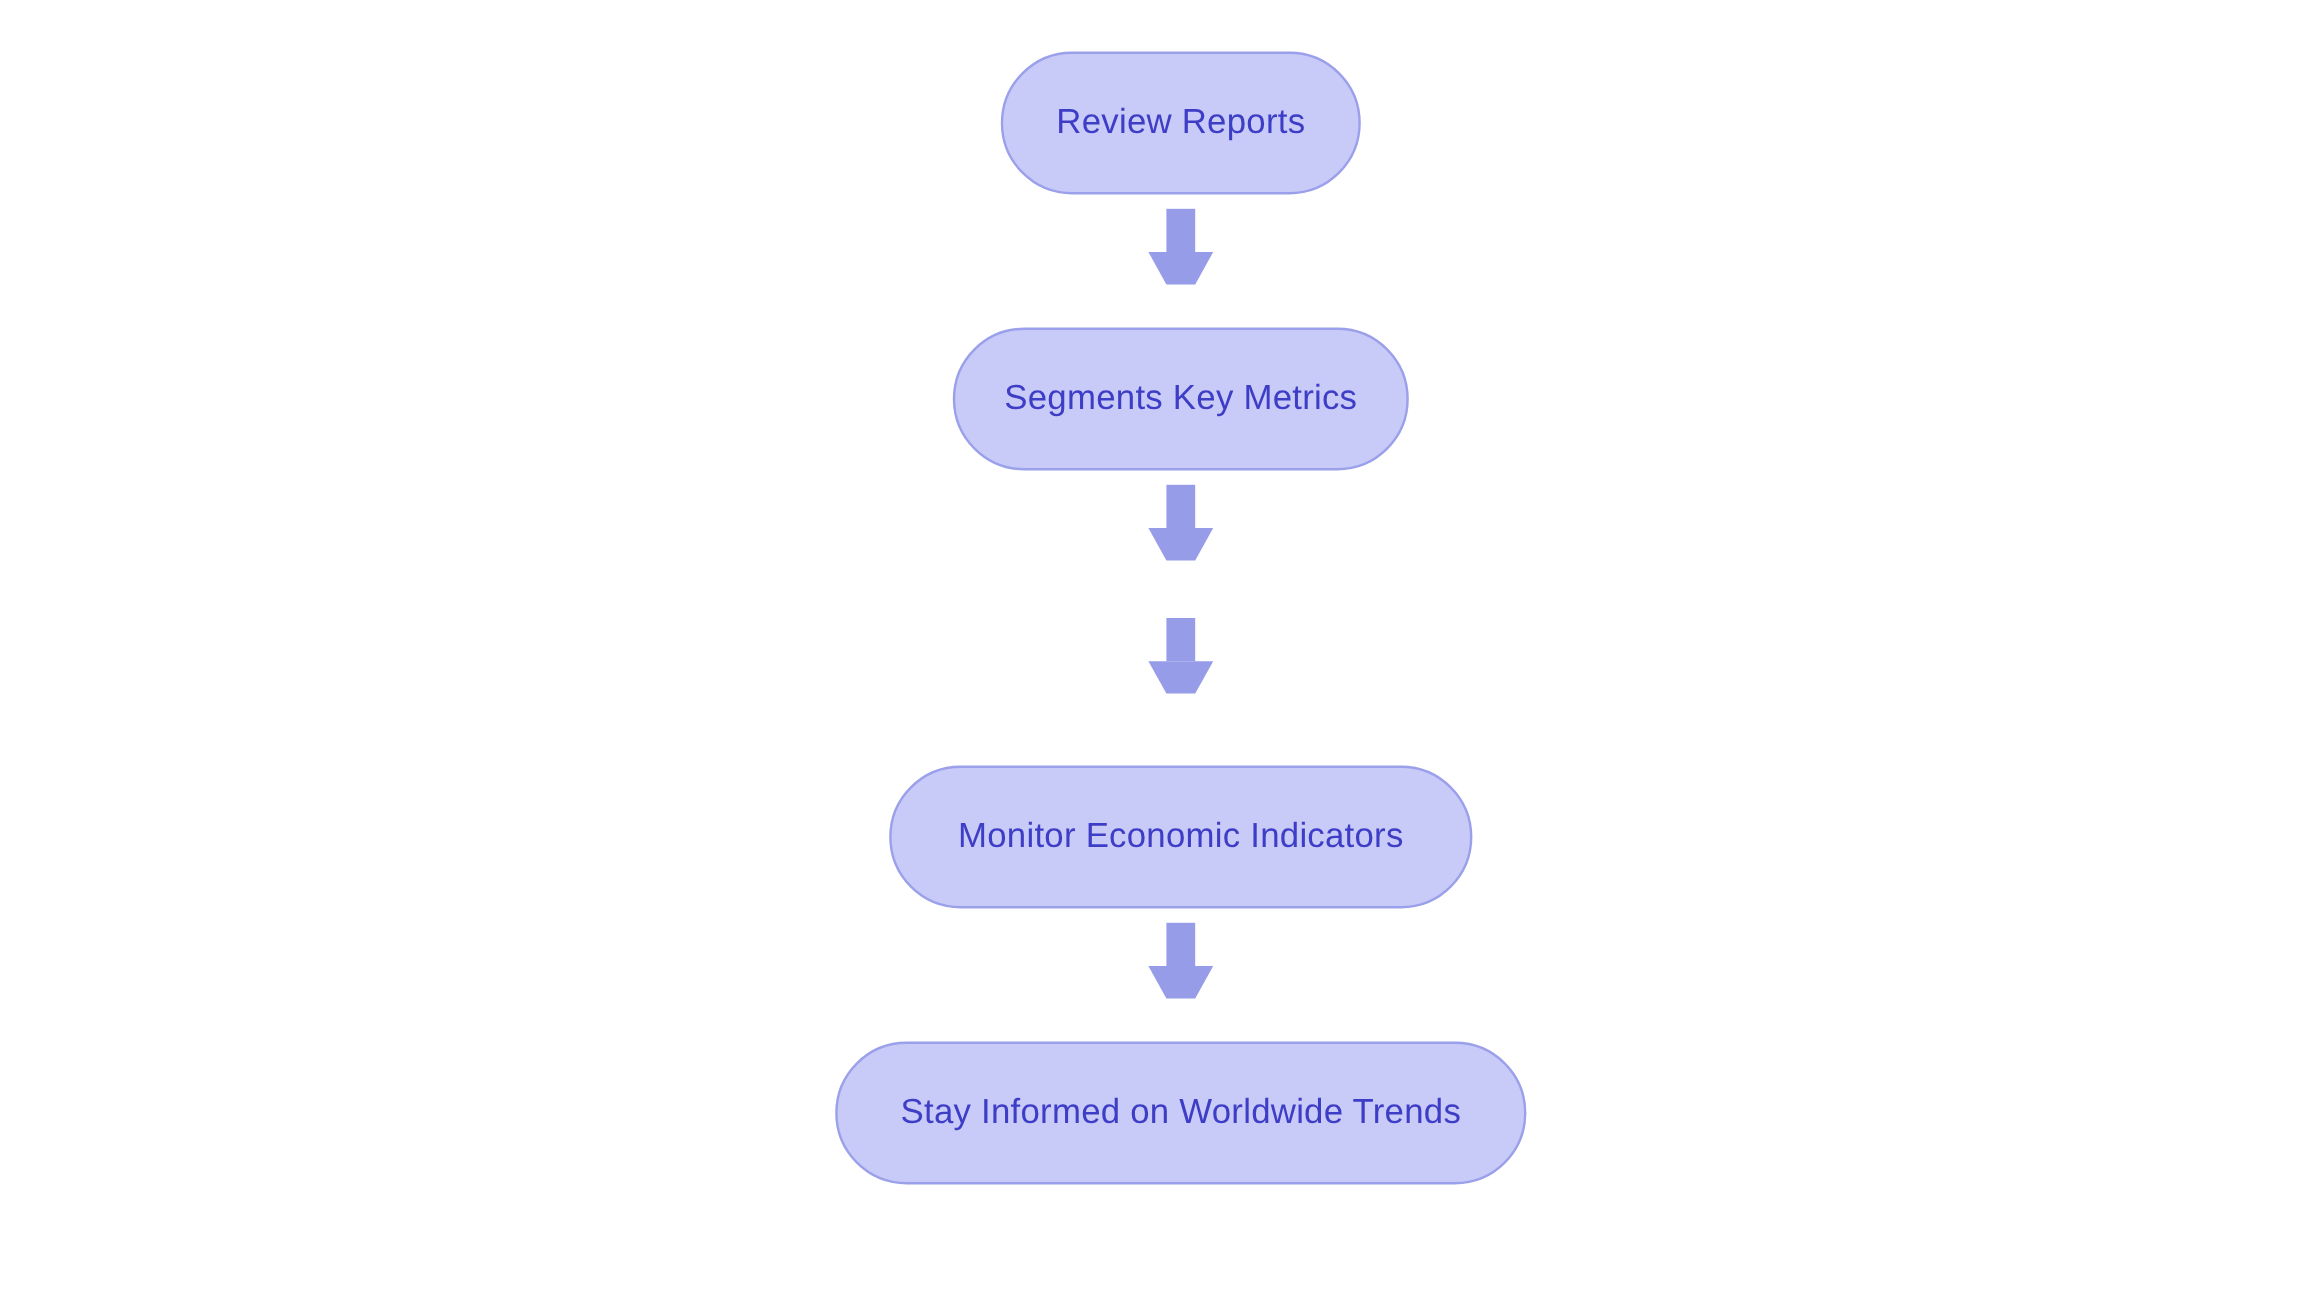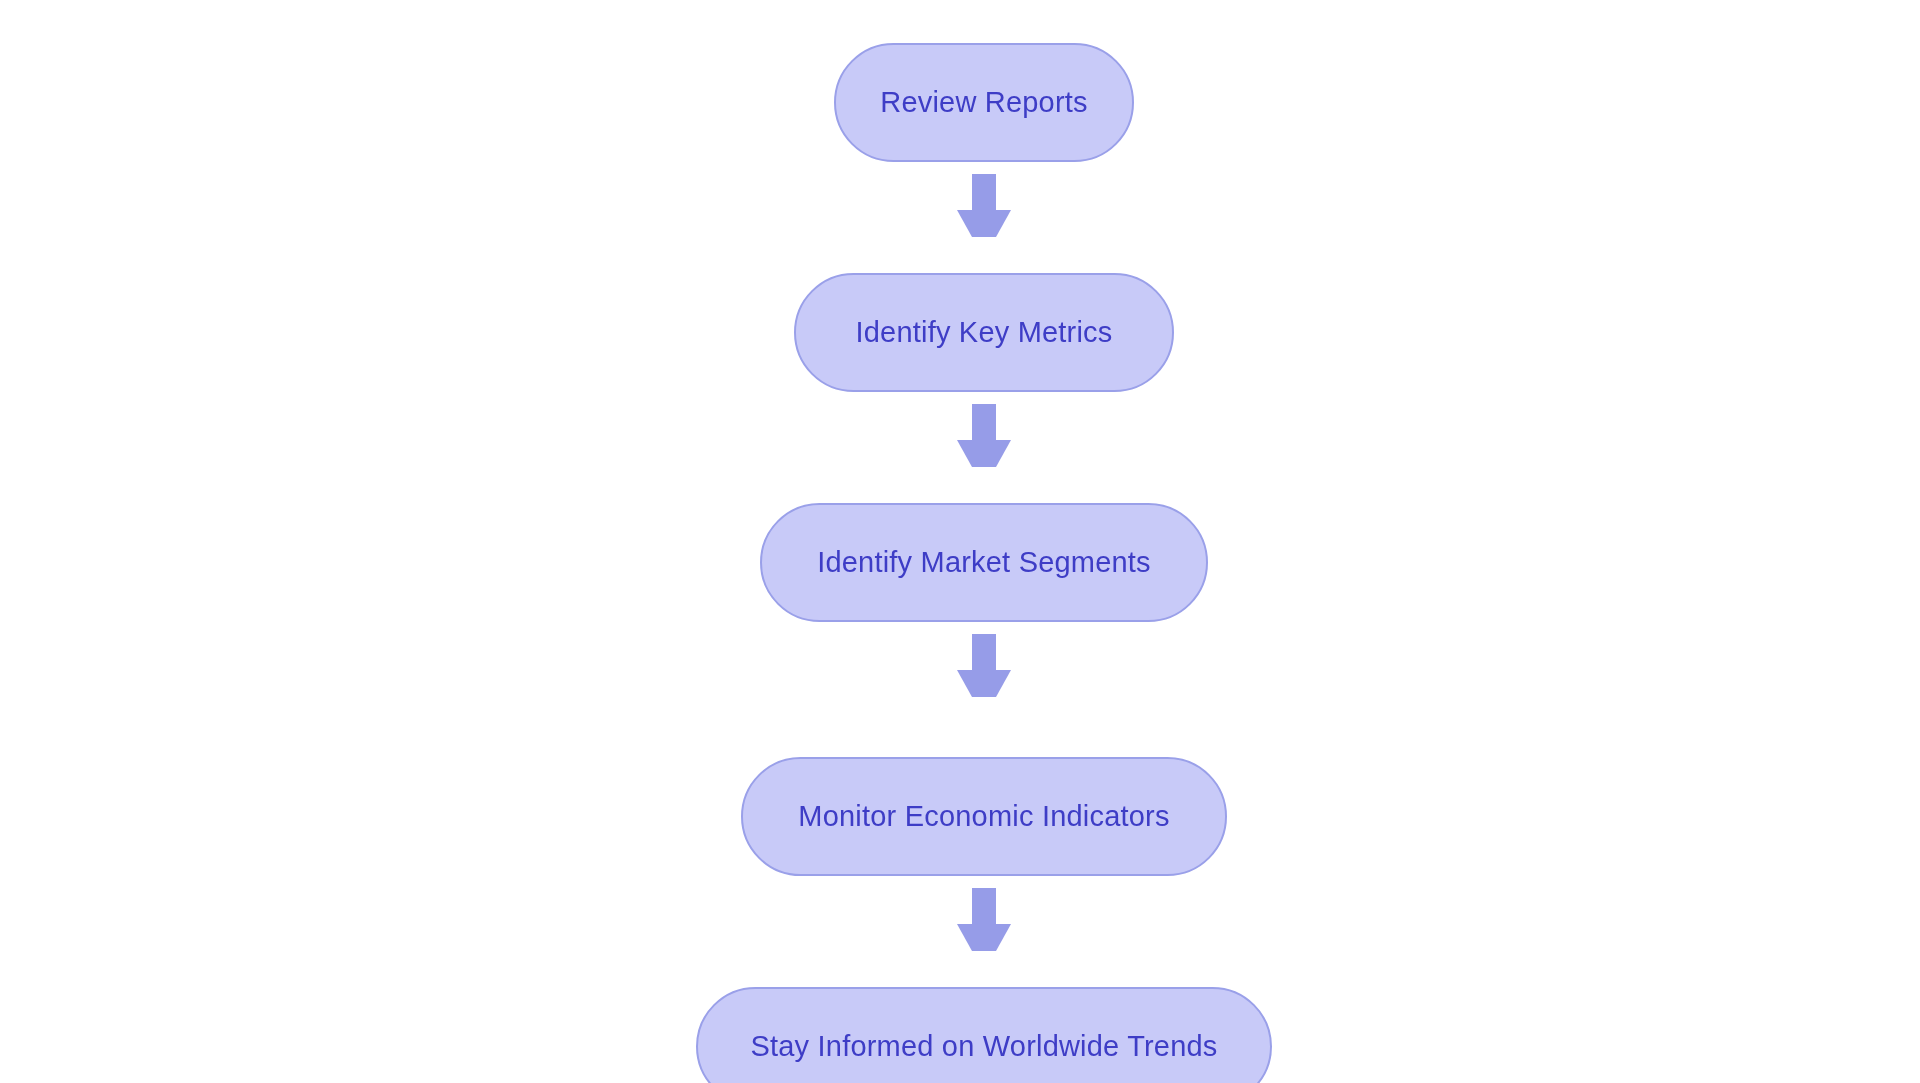--- a/index.html
+++ b/index.html
@@ -72,31 +72,28 @@
   <div class="node node-0">
     <span>Review Reports</span>
   </div>
 
   <div class="edge">
     <div class="edge-line"></div>
     <div class="edge-head"></div>
   </div>
 
   <div class="node node-1">
-    <span>Identify Key Metrics</span>
+    <span>Segments Key Metrics</span>
   </div>
 
   <div class="edge">
     <div class="edge-line"></div>
     <div class="edge-head"></div>
   </div>
 
-  <div class="node node-2">
-    <span>Identify Market Segments</span>
-  </div>
 
   <div class="edge">
     <div class="edge-line"></div>
     <div class="edge-head"></div>
   </div>
 
   <div class="node node-3">
     <span>Monitor Economic Indicators</span>
   </div>
 

